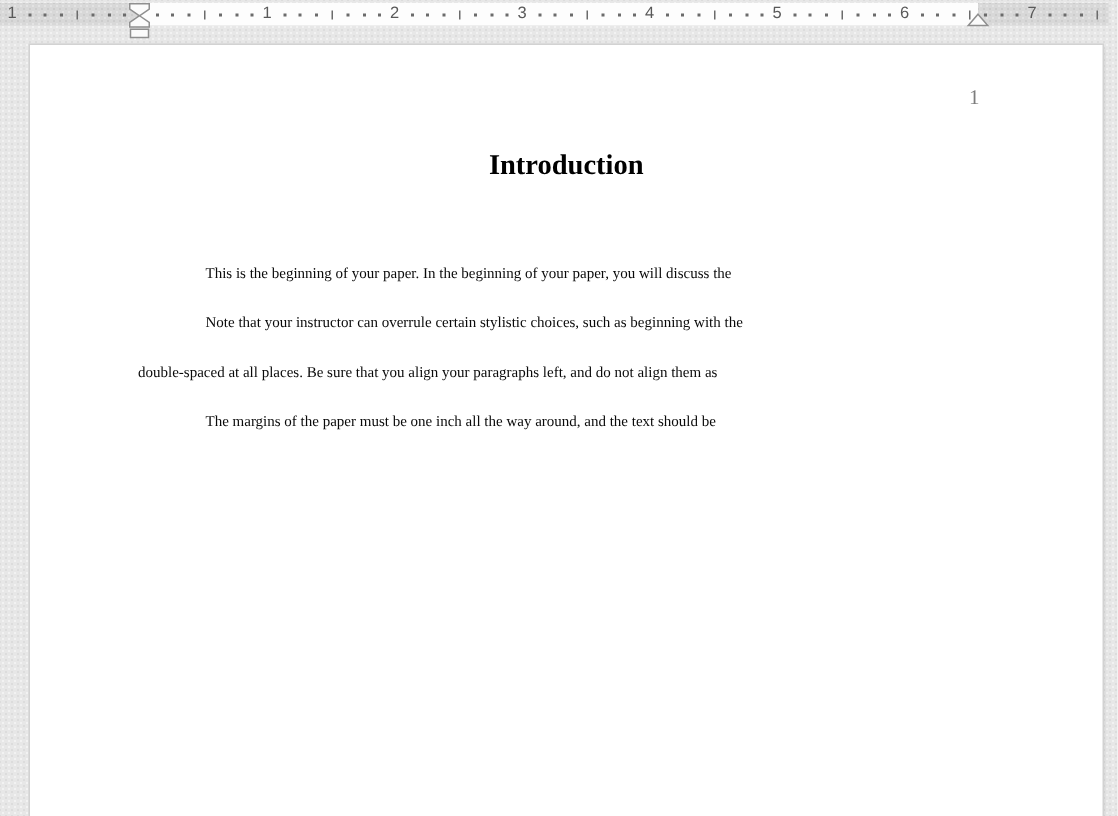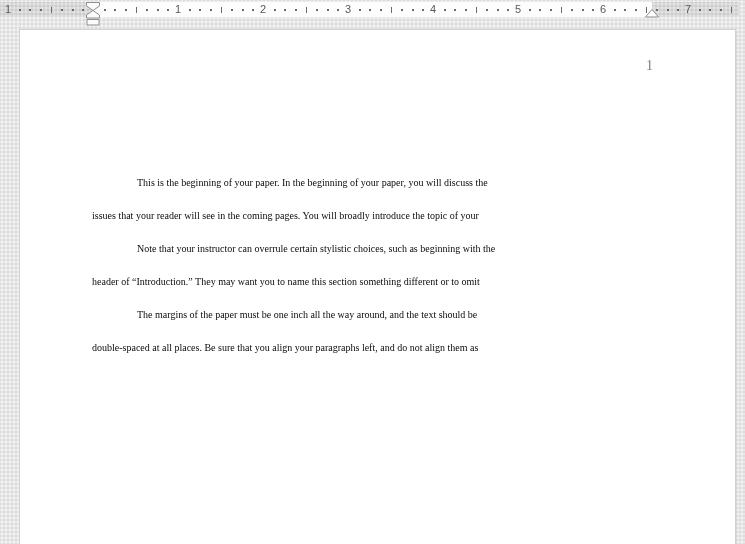--- a/index.html
+++ b/index.html
@@ -198,24 +198,23 @@
       <rect x="1" y="17.5" width="12" height="5.5" fill="#fbfbfb" stroke="#8f8f8f" stroke-width="1"></rect>
     </svg>
 
     <svg class="indent-right-svg" width="14" height="9" viewBox="0 0 14 9">
       <polygon points="7,0.5 13.5,8 0.5,8" fill="#fbfbfb" stroke="#8f8f8f" stroke-width="1"></polygon>
     </svg>
   </div>
 
   <div class="page">
     <div class="page-number">1</div>
+    <h1 class="heading">Introduction</h1>
 
     <div class="body-text">
       <div class="line first">This is the beginning of your paper. In the beginning of your paper, you will discuss the</div>
-      <div class="line">issues that your reader will see in the coming pages. You will broadly introduce the topic of your</div>
       <div class="line first">Note that your instructor can overrule certain stylistic choices, such as beginning with the</div>
-      <div class="line">header of “Introduction.” They may want you to name this section something different or to omit</div>
+      <div class="line">double-spaced at all places. Be sure that you align your paragraphs left, and do not align them as</div>
       <div class="line first">The margins of the paper must be one inch all the way around, and the text should be</div>
-      <div class="line">double-spaced at all places. Be sure that you align your paragraphs left, and do not align them as</div>
     </div>
   </div>
 
 </div>
 
 </body></html>

